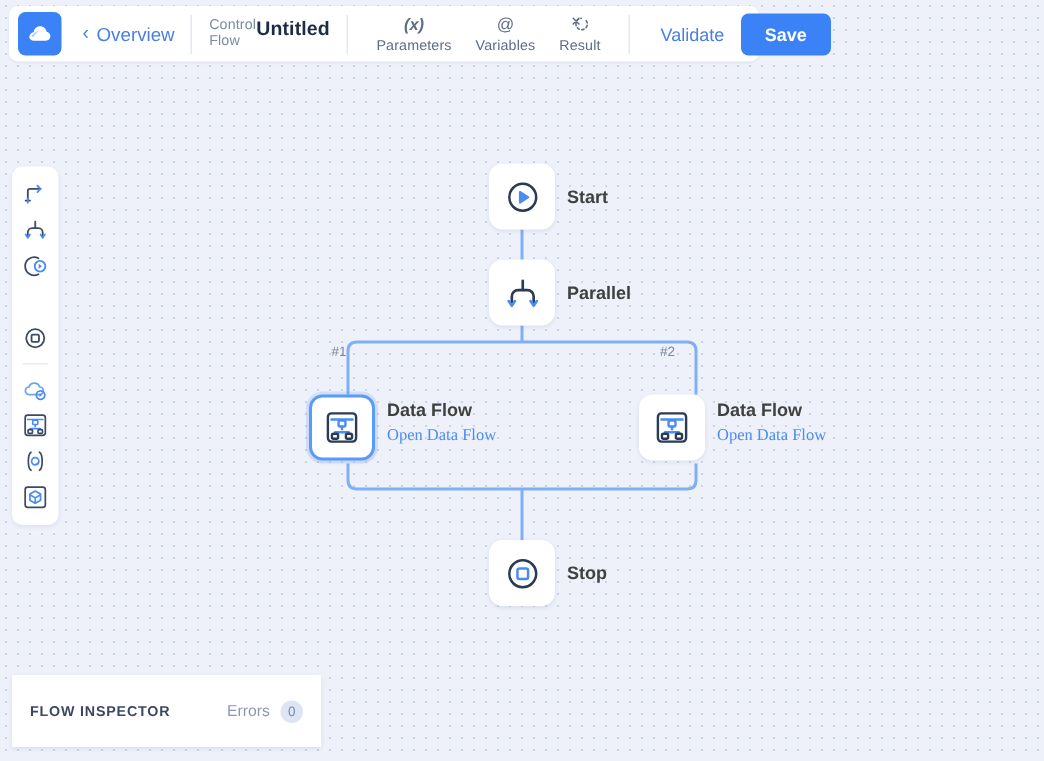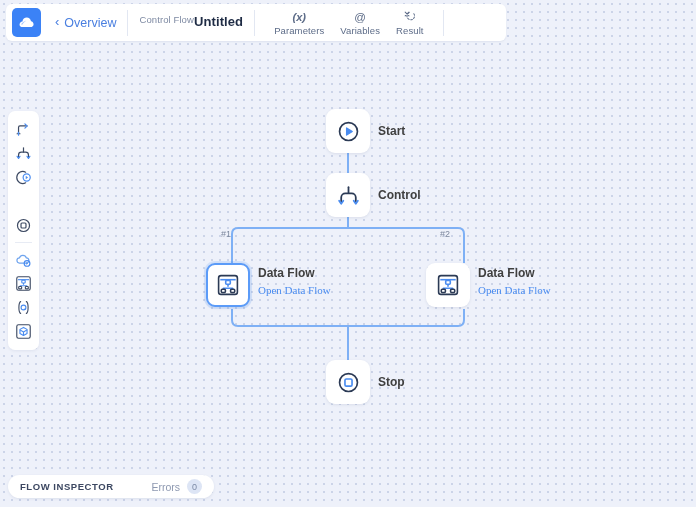--- a/index.html
+++ b/index.html
@@ -194,23 +194,23 @@
     color: #7d889e;
     white-space: nowrap;
   }
 
   
   .inspector {
     position: absolute;
     left: 8px;
     bottom: 9px;
     width: 206px;
-    height: 23px;
+    height: 48px;
     background: #ffffff;
-    border-radius: 14px;
+    border-radius: 0;
     box-shadow: 0 1px 3px rgba(35,55,100,0.09);
     display: flex;
     align-items: center;
     padding: 0 12px;
   }
   .insp-title {
     font-size: 9.5px;
     font-weight: bold;
     color: #3c4761;
     letter-spacing: .55px;
@@ -276,20 +276,22 @@
           <path d="M20 7a7 7 0 1 1-6-2.9" stroke-dasharray="3 3"></path>
         </svg>
       </span>
       <span class="tool-label">Result</span>
     </div>
 
   </div>
 
   <div class="vdiv"></div>
 
+  <div class="validate-btn">Validate</div>
+  <button class="save-btn">Save</button>
 </div>
 
 <div class="palette">
 
   <div class="pal-item">
     <svg width="17" height="17" viewBox="0 0 24 24" fill="none" stroke="#3d4a63" stroke-width="1.7" stroke-linecap="round" stroke-linejoin="round">
       <path d="M5 18V9a2 2 0 0 1 2-2h10"></path>
       <path d="M14 4l3 3-3 3" stroke="#4a8cf0"></path>
       <path d="M3 18h4"></path>
         <path d="M5 16v4" stroke="#4a8cf0"></path>
@@ -397,21 +399,21 @@
 
   <div class="node" style="left:326px; top:173px;">
     <svg width="25" height="25" viewBox="0 0 24 24" fill="none" stroke="#2b3a55" stroke-width="1.7" stroke-linecap="round" stroke-linejoin="round">
       <path d="M12 4v5"></path>
       <path d="M5 19v-5a4 4 0 0 1 4-4h6a4 4 0 0 1 4 4v5"></path>
       <path d="M3 17l2 3 2-3" stroke="#4a8cf0"></path>
       <path d="M17 17l2 3 2-3" stroke="#4a8cf0"></path>
     </svg>
   </div>
   <div class="label-stack" style="left:378px; top:188px;">
-    <span class="lbl-title">Control</span>
+    <span class="lbl-title">Parallel</span>
   </div>
 
   <span class="branch-tag" style="left:221px; top:229px;">#1</span>
   <span class="branch-tag" style="left:440px; top:229px;">#2</span>
 
   <div class="node selected" style="left:206px; top:263px;">
     <svg width="24" height="24" viewBox="0 0 24 24" fill="none" stroke="#2b3a55" stroke-width="1.6" stroke-linejoin="round">
       <rect x="2.6" y="2.6" width="18.8" height="18.8" rx="2.4"></rect>
       <path d="M4.3 6.7h15.4" stroke="#4a8cf0"></path>
       <rect x="9.7" y="7.4" width="4.6" height="3.9" rx="1" stroke="#4a8cf0"></rect>

